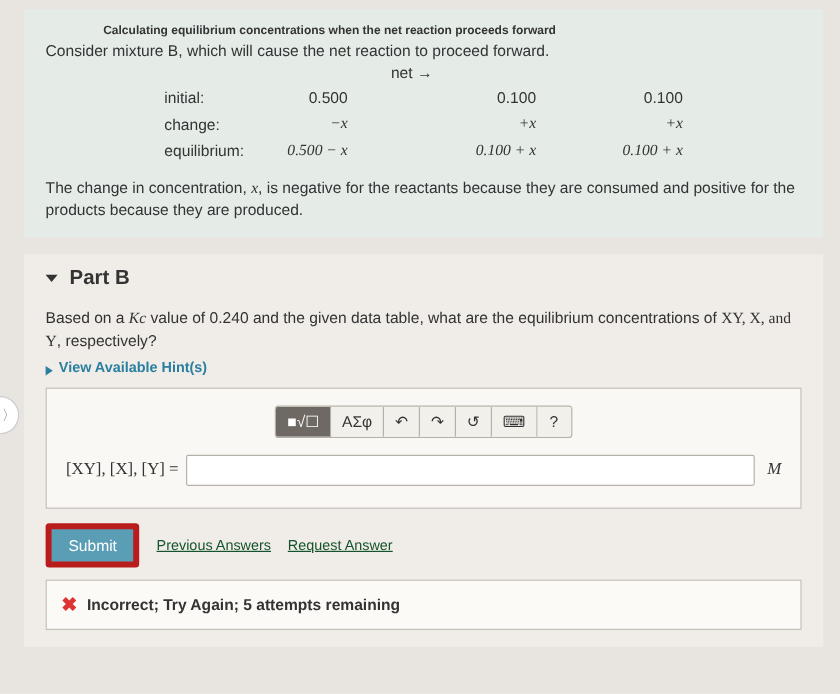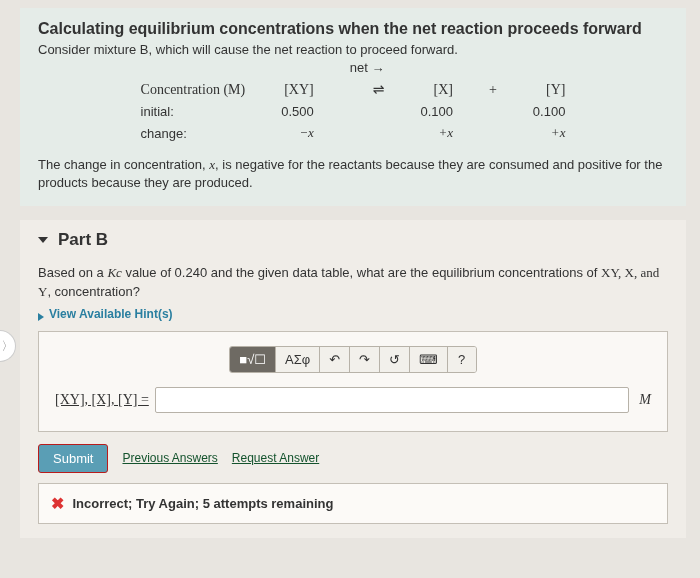--- a/index.html
+++ b/index.html
@@ -15,21 +15,21 @@
     .main-card {
       background: #f0ede8;
       margin: 8px 14px 0 20px;
       border-radius: 4px;
       padding: 0;
     }
     .info-box {
       background: #e5ece8;
       padding: 12px 18px 14px;
     }
-    .info-title { font-weight: bold; font-size: 16px; margin-bottom: 4px; }
+    .info-title { font-weight: bold; font-size: 10px; margin-bottom: 4px; margin-left: 48px; }
     .info-sub { font-size: 13px; }
     .ice-wrap { display: flex; justify-content: center; }
     .ice-table { border-collapse: collapse; font-size: 13px; }
     .ice-table td { padding: 3px 18px; text-align: left; white-space: nowrap; }
     .ice-table td.center { text-align: right; }
     .ice-hdr { font-family: 'Times New Roman', serif; font-size: 14px; }
     .net-label { font-size: 13px; text-align: center; }
     .footnote { font-size: 13px; margin-top: 12px; line-height: 1.4; }
     .italic { font-style: italic; font-family: 'Times New Roman', serif; }
     .part-section {
@@ -76,36 +76,36 @@
       font-size: 13px;
       cursor: pointer;
       display: flex;
       align-items: center;
       justify-content: center;
       min-width: 28px;
     }
     .tb-btn:last-child { border-right: none; }
     .tb-btn.active { background: #6e6a63; color: #fff; }
     .answer-row { display: flex; align-items: center; }
-    .answer-label { font-family: 'Times New Roman', serif; font-size: 14px; margin-right: 6px; text-decoration: underline; }
+    .answer-label { font-family: 'Times New Roman', serif; font-size: 14px; margin-right: 6px; }
     .answer-input {
       flex: 1;
       height: 26px;
       border: 1px solid #b7b2a8;
       border-radius: 2px;
       background: #fff;
       padding: 0 6px;
       font-size: 13px;
     }
     .unit { font-family: 'Times New Roman', serif; font-size: 14px; font-style: italic; margin-left: 10px; }
     .action-row { display: flex; align-items: center; gap: 14px; margin-bottom: 10px; }
     .submit-btn {
       background: #5a9eb5;
       color: #fff;
-      border: 1px solid #b91c1c;
+      border: 5px solid #b91c1c;
       border-radius: 3px;
       padding: 6px 14px;
       font-size: 13px;
       cursor: pointer;
     }
     .ghost-link { color: #14532d; text-decoration: underline; font-size: 12px; cursor: pointer; }
     .feedback {
       border: 1px solid #c4bfb6;
       background: #fcfaf7;
       padding: 10px 12px;
@@ -144,62 +144,62 @@
       <table class="ice-table">
         <tbody>
             <tr>
           <td></td>
               <td></td>
           <td class="net-label center">net →</td>
           <td></td>
               <td></td>
               <td></td>
         </tr>
-        <tr class="ice-hdr">
-          <td>Concentration (M)</td>
-          <td class="center">[XY]</td>
-          <td class="center">⇌</td>
-          <td class="center">[X]</td>
-          <td class="center">+</td>
-          <td class="center">[Y]</td>
-        </tr>
         <tr>
           <td>initial:</td>
           <td class="center">0.500</td>
           <td></td>
           <td class="center">0.100</td>
           <td></td>
           <td class="center">0.100</td>
         </tr>
         <tr>
           <td>change:</td>
           <td class="center italic">−x</td>
           <td></td>
           <td class="center italic">+x</td>
           <td></td>
           <td class="center italic">+x</td>
+        </tr>
+        <tr>
+          <td>equilibrium:</td>
+          <td class="center italic">0.500 − x</td>
+          <td></td>
+          <td class="center italic">0.100 + x</td>
+          <td></td>
+          <td class="center italic">0.100 + x</td>
         </tr>
       </tbody>
         </table>
     </div>
 
     <div class="footnote">
       <span>The change in concentration, </span><span class="italic">x</span><span>, is negative for the reactants because they are consumed and positive for the products because they are produced.</span>
     </div>
   </div>
 </div>
 
 <div class="part-section">
   <div class="part-hdr">
     <div class="caret-down"></div>
     <div class="part-title">Part B</div>
   </div>
 
   <div class="question">
-    <span>Based on a </span><span class="italic">Kc</span><span> value of 0.240 and the given data table, what are the equilibrium concentrations of </span><span style="font-family:'Times New Roman',serif">XY, X, and Y</span><span>, concentration?</span>
+    <span>Based on a </span><span class="italic">Kc</span><span> value of 0.240 and the given data table, what are the equilibrium concentrations of </span><span style="font-family:'Times New Roman',serif">XY, X, and Y</span><span>, respectively?</span>
   </div>
 
   <div class="hint-link">
     <div class="hint-caret"></div>
     <span>View Available Hint(s)</span>
   </div>
 
   <div class="answer-box">
     <div class="toolbar">
       <div class="tb-group">

